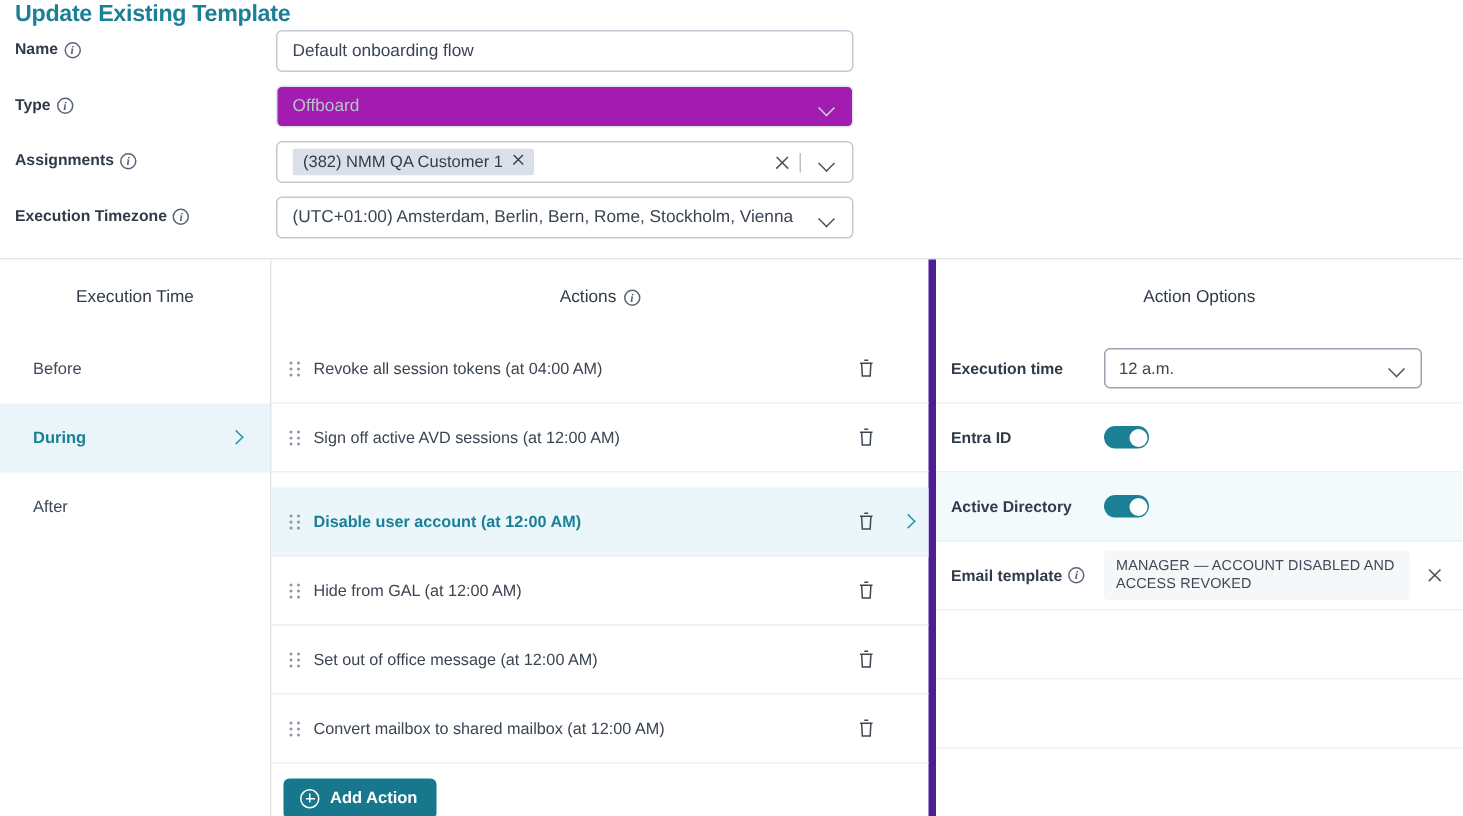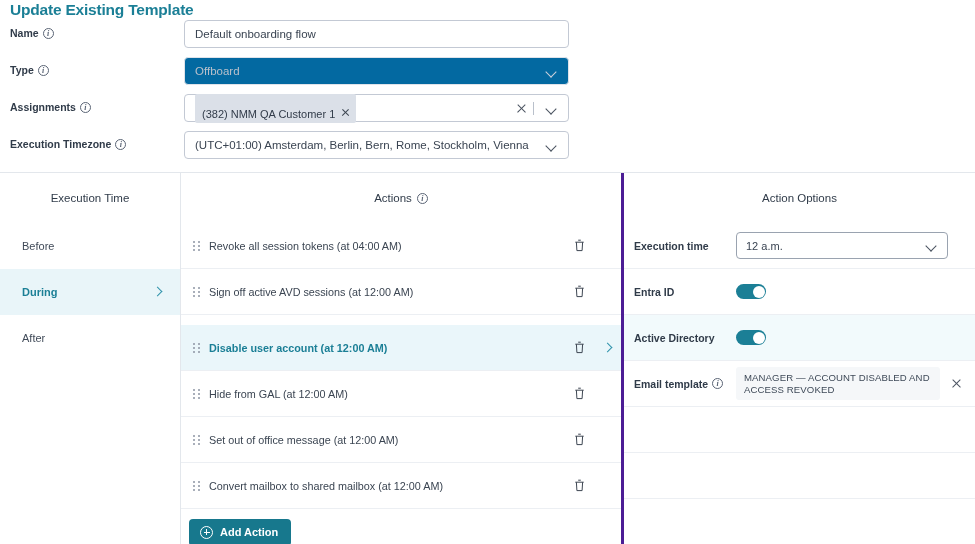--- a/index.html
+++ b/index.html
@@ -37,21 +37,21 @@
     font-size: 8px; line-height: 9px; text-align: center;
     font-weight: bold; color: #5a6475; font-style: italic;
     font-family: "Liberation Serif", serif;
   }
   .field {
     position: absolute; left: 184px; top: 0px; width: 385px; height: 28px;
     border: 1px solid #c3c9d4; border-radius: 4px; background: #fff;
     display: flex; align-items: center; padding: 0 10px;
     font-size: 11.5px; color: #3a4452;
   }
-  .field.disabled { background: #0369a1; border-color: #dfe3ea; color: #b6bdc9; }
+  .field.disabled { background: #a21caf; border-color: #dfe3ea; color: #b6bdc9; }
   .field .val { flex: 1 1 auto; overflow: hidden; white-space: nowrap; text-overflow: ellipsis; }
   .field.disabled .val { color: #b9c0cb; }
 
   .chev {
     width: 13px; height: 13px; flex: 0 0 auto;
     position: relative; margin-left: 6px;
   }
   .chev::before {
     content: ""; position: absolute; left: 2px; top: 3px;
     width: 7px; height: 7px;
@@ -67,41 +67,41 @@
     content: ""; position: absolute; left: 1px; top: 6px; width: 11px; height: 1.3px;
     background: #49525f;
   }
   .xmark::after { transform: rotate(-45deg); }
   .xmark::before { transform: rotate(45deg); }
   .divider-bar { width: 1px; height: 13px; background: #b9c0cb; margin: 0 5px 0 1px; flex: 0 0 auto; }
 
   .chip {
     display: inline-flex; gap: 6px;
     background: #dbe0e8; border-radius: 2px;
-    padding: 14px 6px 3px 7px; font-size: 11px; color: #323c4a;
+    padding: 3px 6px 3px 7px; font-size: 11px; color: #323c4a;
     max-width: 100%;
   }
   .chip .chip-x {
     position: relative; width: 9px; height: 9px; display: inline-block;
   }
   .chip .chip-x::before, .chip .chip-x::after {
     content: ""; position: absolute; left: 0; top: 4px; width: 9px; height: 1.3px; background: #3b4personally;
   }
   .chip .chip-x::before { background: #3b4450; transform: rotate(45deg); }
   .chip .chip-x::after  { background: #3b4450; transform: rotate(-45deg); }
 
   
   .table {
     position: absolute; left: 0; top: 172px; width: 975px; height: 372px;
     border-top: 1px solid #e3e7ec;
   }
   .col-exec { position: absolute; left: 0; top: 0; width: 180px; height: 372px; }
   .col-actions {
     position: absolute; left: 180px; top: 0; width: 444px; height: 372px;
-    border-left: 1px solid #e3e7ec; border-right: 3px solid #4c1d95;
+    border-left: 1px solid #e3e7ec; border-right: 5px solid #4c1d95;
   }
   .col-options { position: absolute; left: 624px; top: 0; width: 351px; height: 372px; }
 
   .col-head {
     height: 50px; display: flex; align-items: center; justify-content: center;
     font-size: 11.5px; color: #303b49; gap: 5px;
   }
 
   
   .exec-item {

